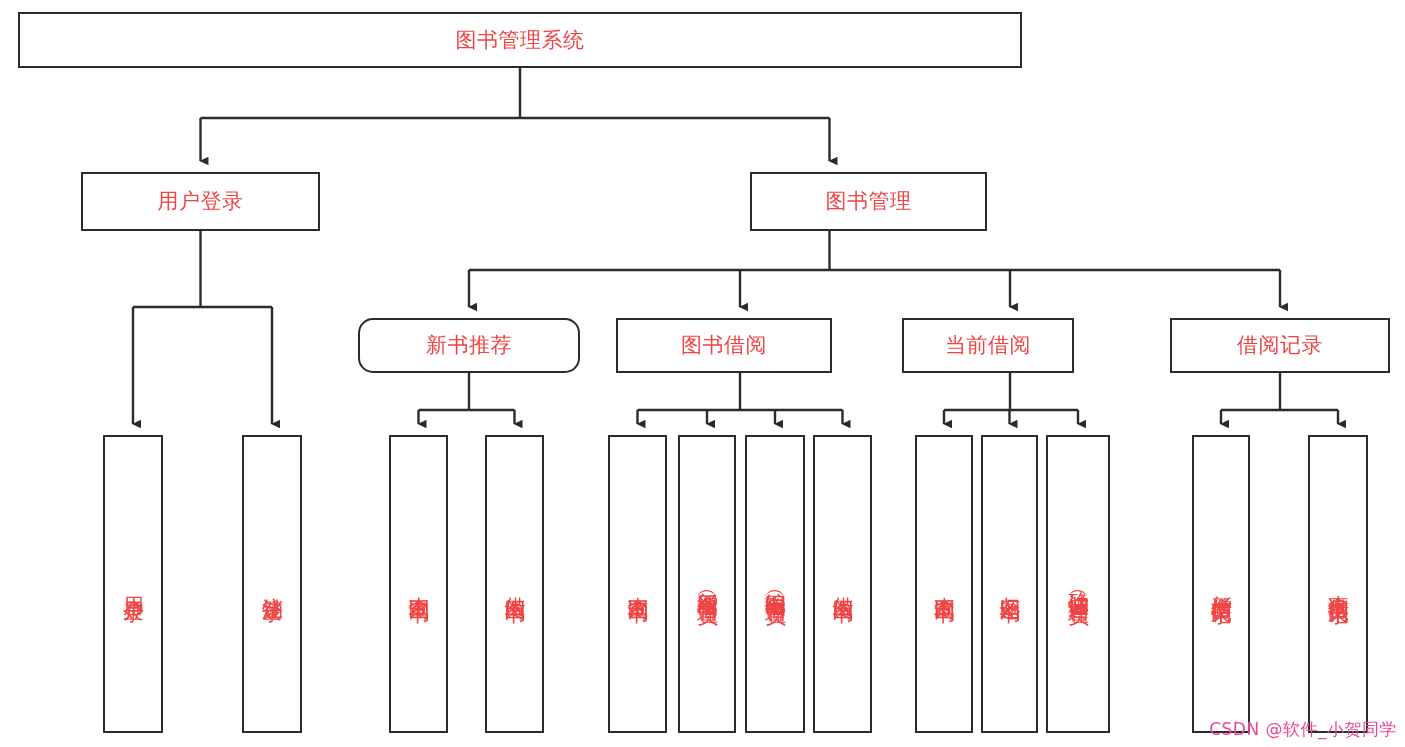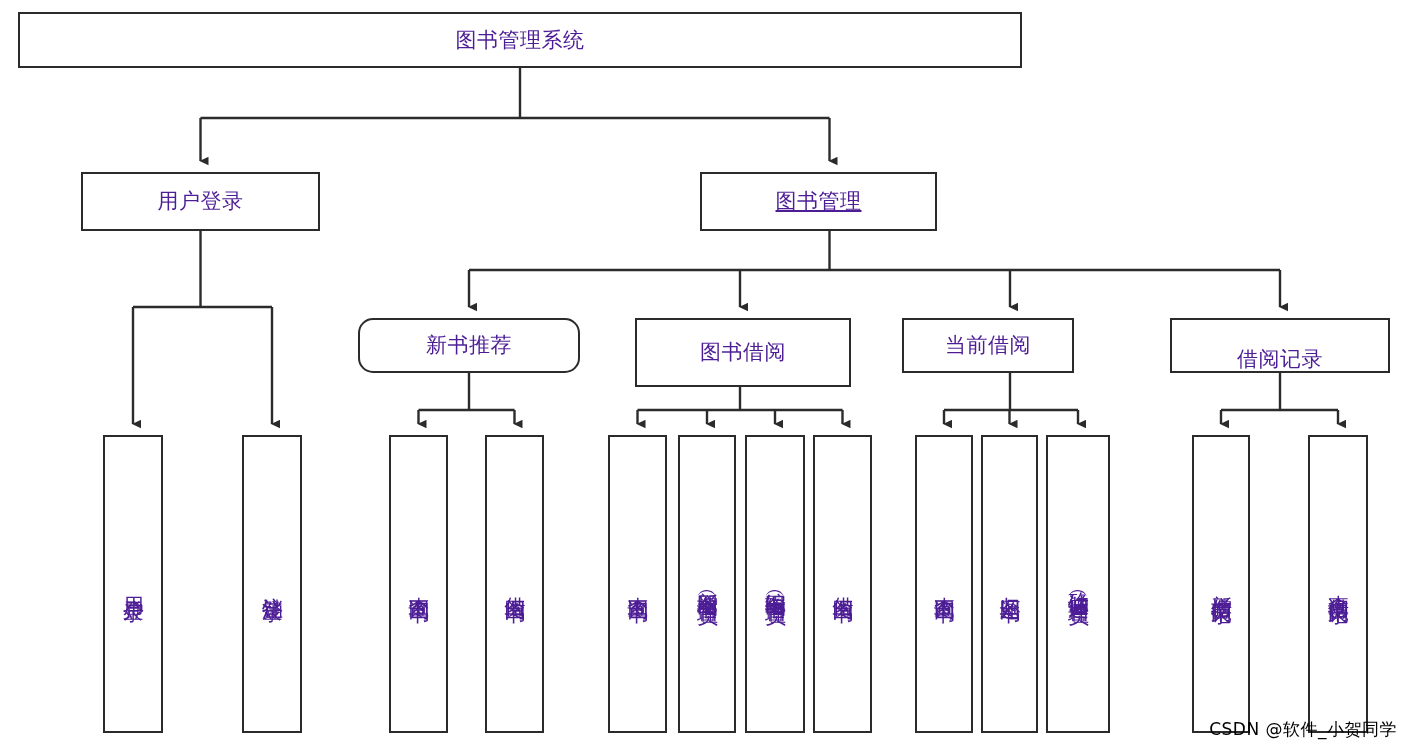--- a/index.html
+++ b/index.html
@@ -28,21 +28,21 @@
   }
   .node {
     position: absolute;
     box-sizing: border-box;
     border: 2px solid #2b2b2b;
     background: #ffffff;
     display: flex;
     align-items: center;
     justify-content: center;
     text-align: center;
-    color: #4c1d95;
+    color: #ef4444;
     overflow: hidden;
   }
   .node .label {
     display: block;
     line-height: 1.08;
     white-space: pre-wrap;
   }
   .node.horizontal .label {
     font-size: 21px;
     letter-spacing: 0.5px;
@@ -57,21 +57,21 @@
     font-size: 21px;
     letter-spacing: 2px;
     line-height: 1.0;
     max-height: 100%;
   }
   #watermark {
     position: absolute;
     right: 8px;
     bottom: 6px;
     font-size: 17px;
-    color: #000000;
+    color: #ec4899;
     letter-spacing: 0.5px;
     white-space: nowrap;
     pointer-events: none;
   }
 </style>
 </head>
 <body>
 
 <div id="diagram-root">
 
@@ -119,34 +119,34 @@
       </g>
   </svg>
 
   <div class="node horizontal" style="left: 18px; top: 12px; width: 1004px; height: 56px;">
     <span class="label">图书管理系统</span>
   </div>
 
   <div class="node horizontal" style="left: 81px; top: 172px; width: 239px; height: 59px;">
     <span class="label">用户登录</span>
   </div>
-  <div class="node horizontal" style="left: 700px; top: 172px; width: 237px; height: 59px; text-decoration: underline;">
+  <div class="node horizontal" style="left: 750px; top: 172px; width: 237px; height: 59px;">
     <span class="label">图书管理</span>
   </div>
 
   <div class="node horizontal" style="left: 358px; top: 318px; width: 222px; height: 55px; border-radius: 15px;">
     <span class="label">新书推荐</span>
   </div>
-  <div class="node horizontal" style="left: 635px; top: 318px; width: 216px; height: 69px;">
+  <div class="node horizontal" style="left: 616px; top: 318px; width: 216px; height: 55px;">
     <span class="label">图书借阅</span>
   </div>
   <div class="node horizontal" style="left: 902px; top: 318px; width: 172px; height: 55px;">
     <span class="label">当前借阅</span>
   </div>
-  <div class="node horizontal" style="left: 1170px; top: 318px; width: 220px; height: 55px; align-items: flex-end;">
+  <div class="node horizontal" style="left: 1170px; top: 318px; width: 220px; height: 55px;">
     <span class="label">借阅记录</span>
   </div>
 
   <div class="node vertical" style="left: 103px; top: 435px; width: 60px; height: 298px;">
     <span class="label">用户登录</span>
   </div>
   <div class="node vertical" style="left: 242px; top: 435px; width: 60px; height: 298px;">
     <span class="label">注销登录</span>
   </div>
 

